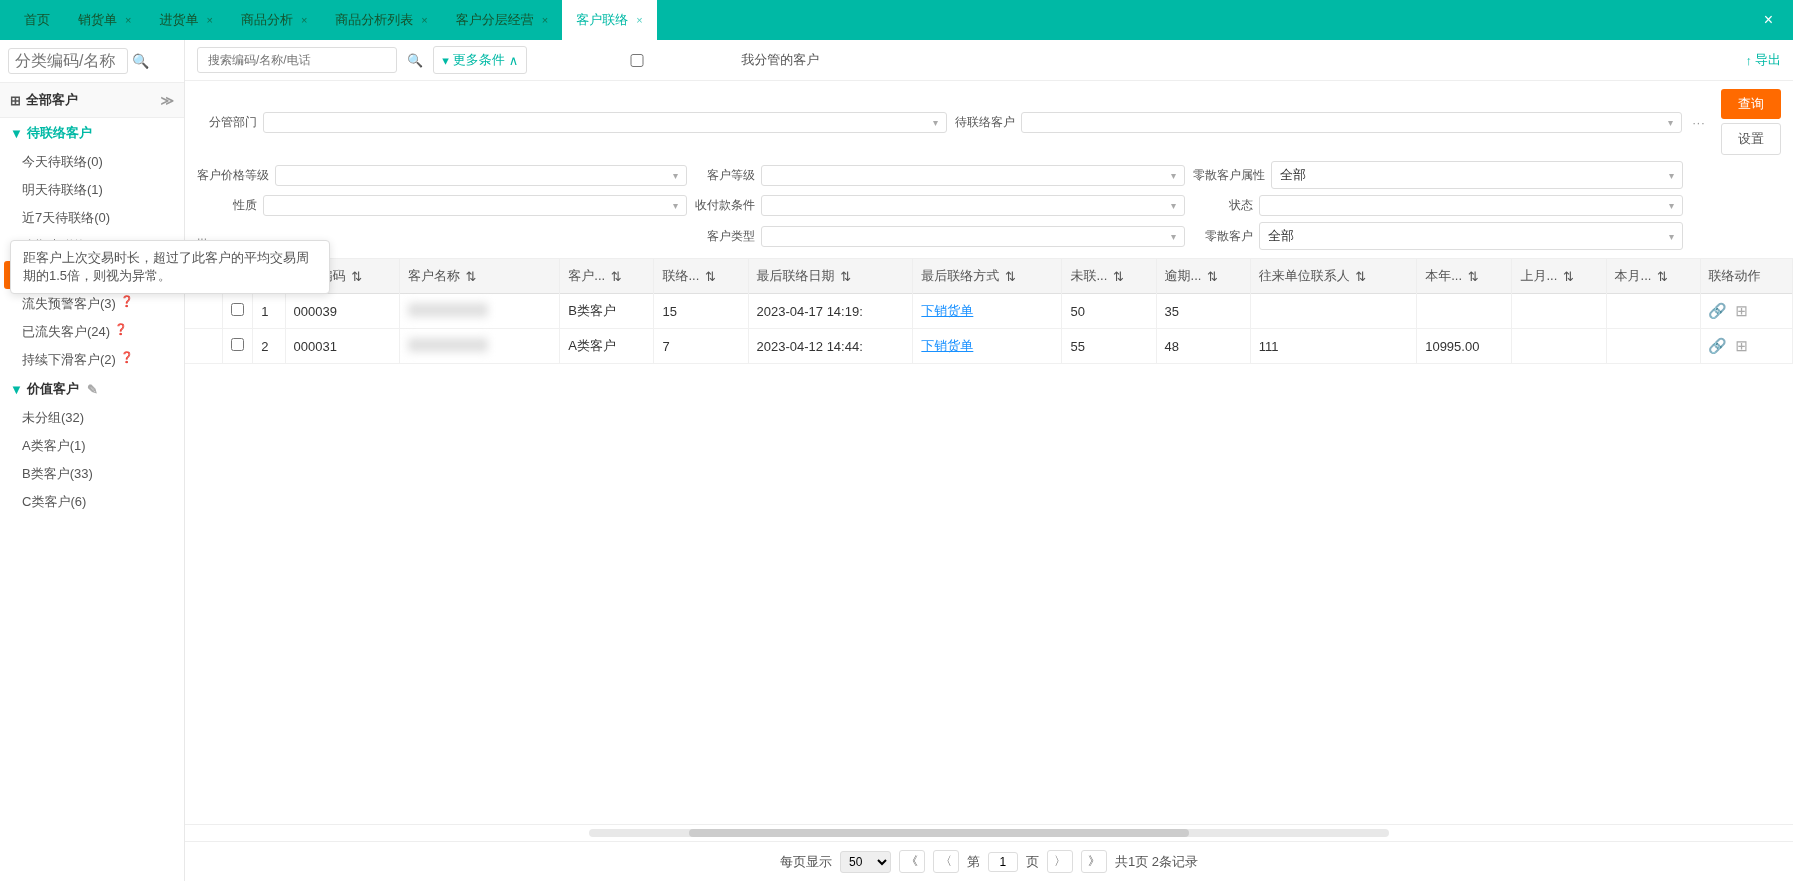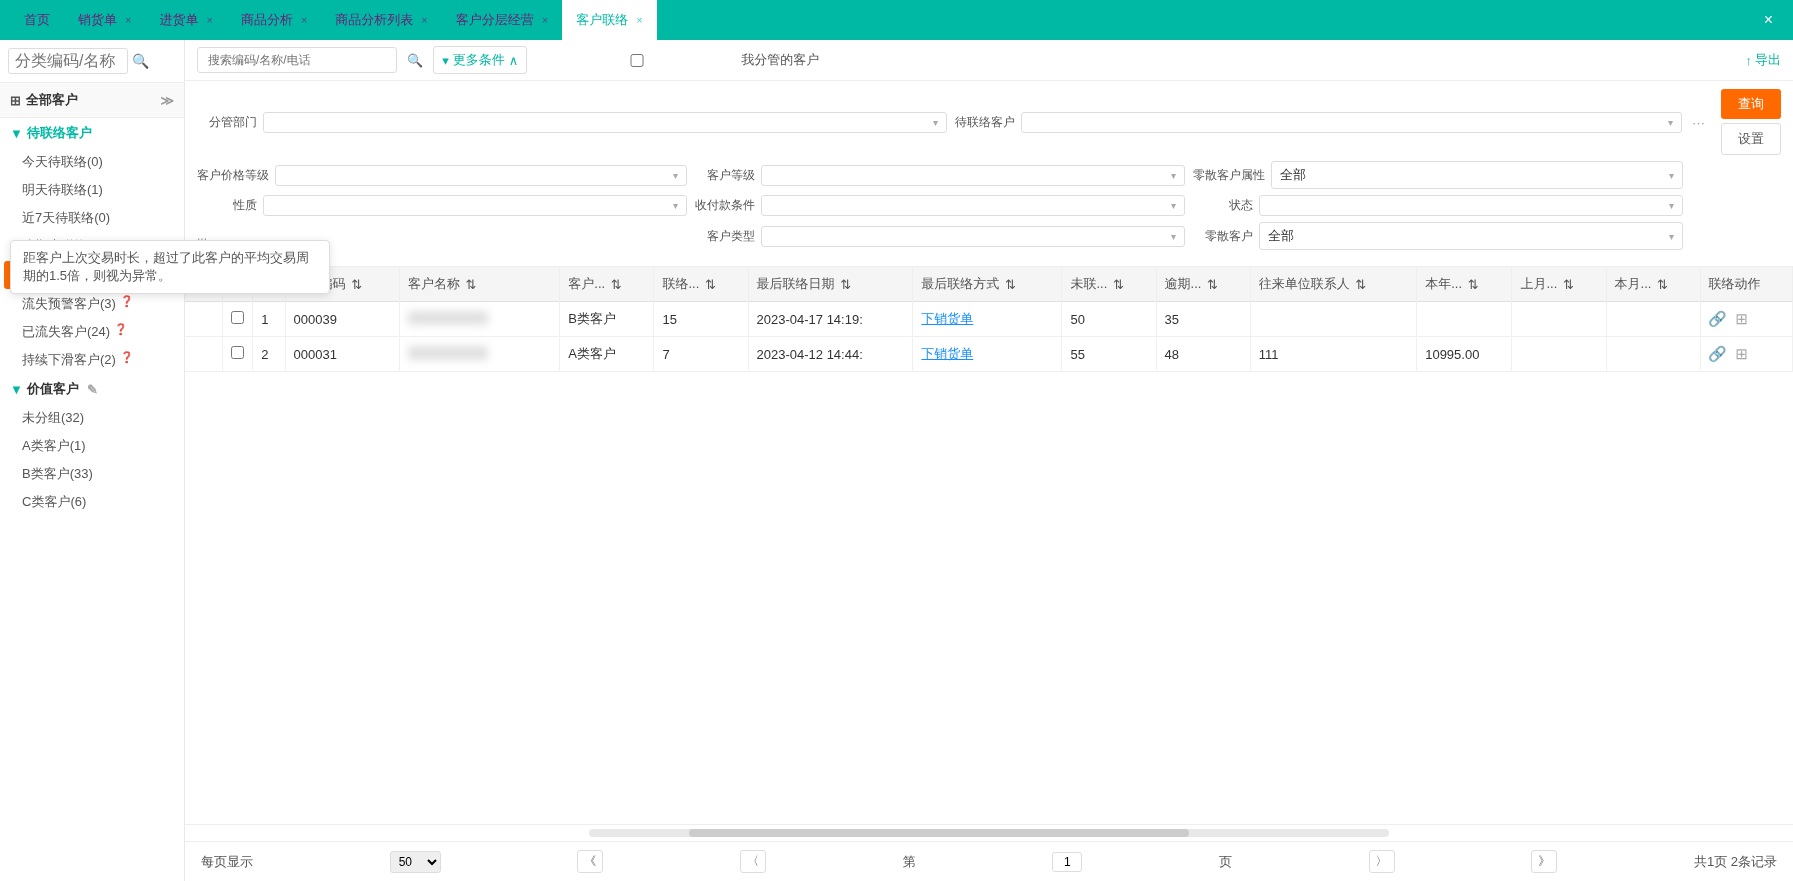--- a/index.html
+++ b/index.html
@@ -8,21 +8,21 @@
     
     .top-nav {
       background: #00b9a5;
       height: 40px;
       display: flex;
       align-items: center;
       padding: 0 10px;
       gap: 0;
     }
     .nav-item {
-      color: #701a75;
+      color: #14532d;
       padding: 0 14px;
       height: 40px;
       display: flex;
       align-items: center;
       cursor: pointer;
       font-size: 13px;
       white-space: nowrap;
       gap: 4px;
     }
     .nav-item.active {
@@ -201,21 +201,21 @@
       background: #fff;
       border-bottom: 1px solid #eee;
       padding: 8px 12px;
     }
     .adv-filter-row {
       display: flex;
       align-items: center;
       gap: 8px;
       margin-bottom: 6px;
     }
-    .adv-filter-row:last-child { margin-bottom: 8px; }
+    .adv-filter-row:last-child { margin-bottom: 0; }
 
     .filter-field {
       display: flex;
       align-items: center;
       gap: 6px;
       flex: 1;
     }
     .filter-field label {
       color: #555;
       white-space: nowrap;
@@ -332,21 +332,21 @@
       font-size: 15px;
     }
 
     
     .pagination {
       background: #fff;
       border-top: 1px solid #eee;
       padding: 8px 16px;
       display: flex;
       align-items: center;
-      justify-content: space-between;
+      justify-content: center;
       gap: 8px;
       font-size: 12px;
       color: #555;
     }
     .pagination select {
       border: 1px solid #ddd;
       border-radius: 3px;
       padding: 2px 4px;
       font-size: 12px;
     }

